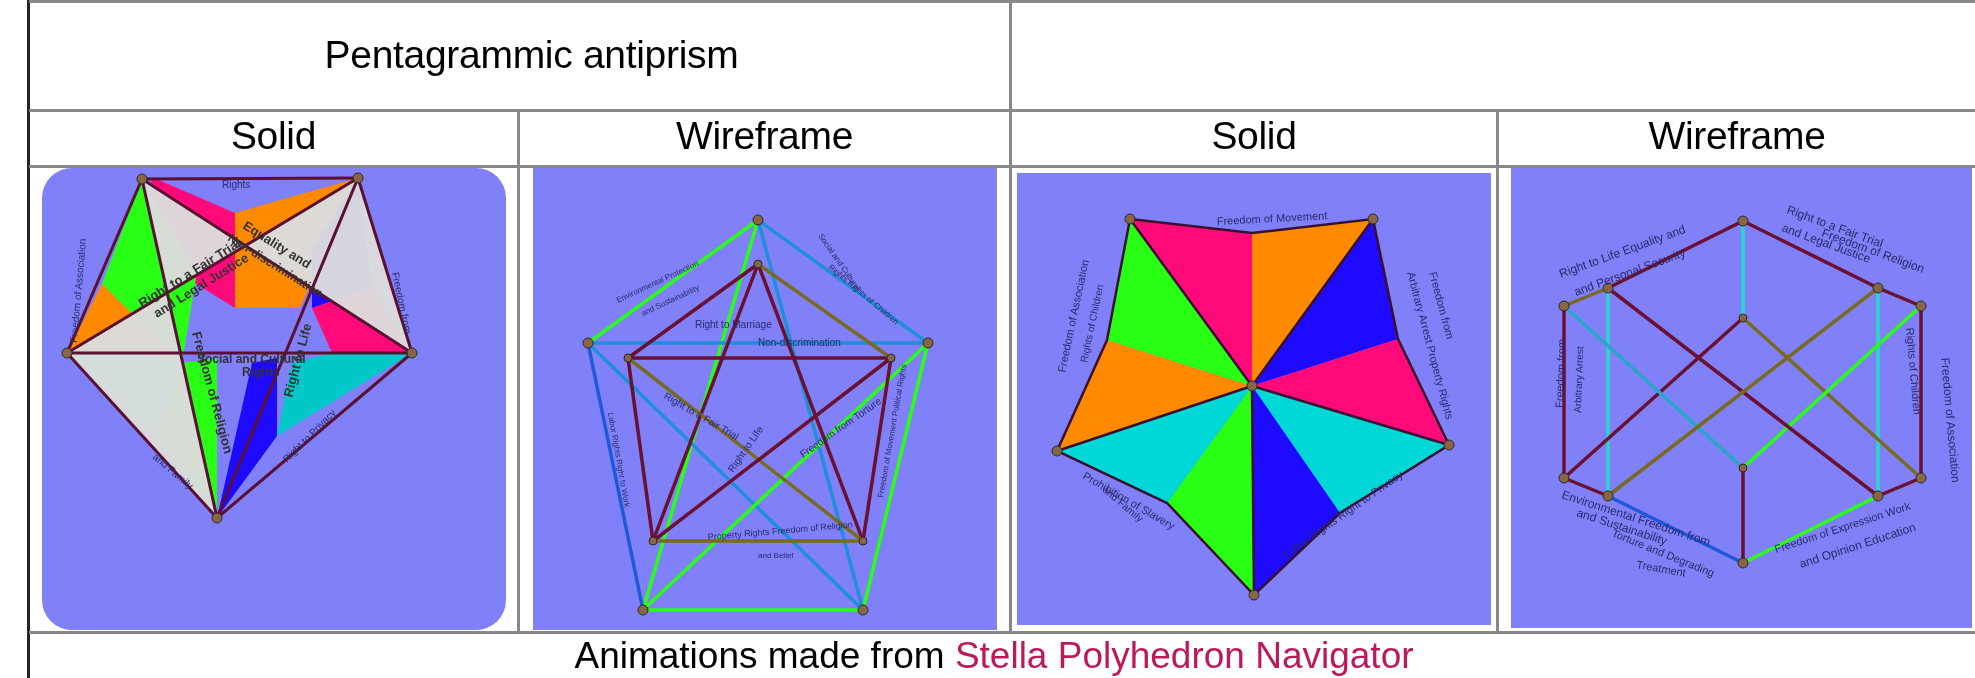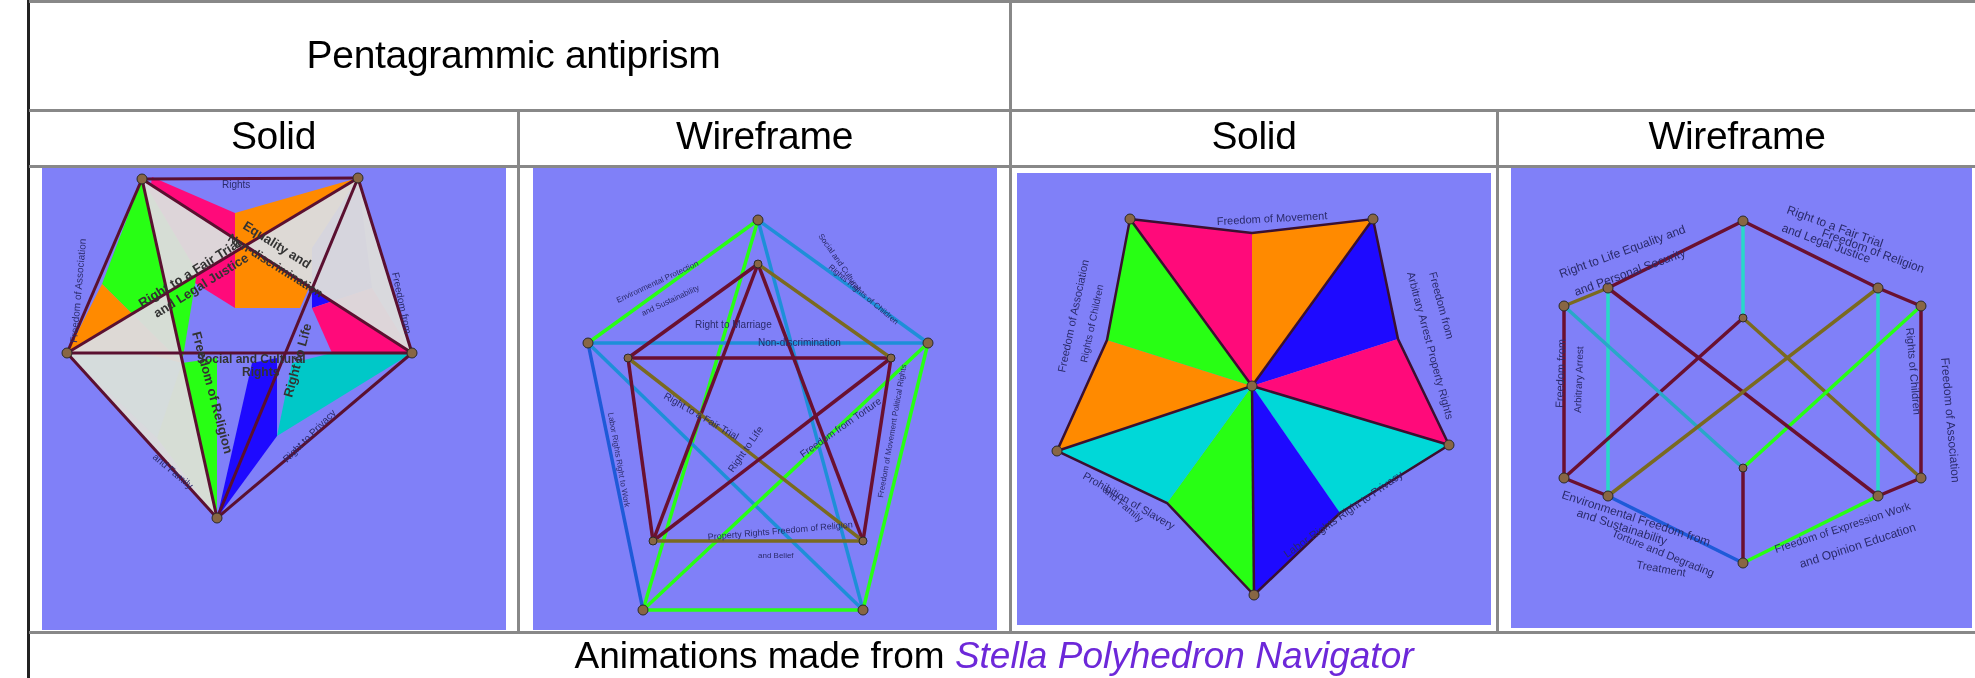--- a/index.html
+++ b/index.html
@@ -5,50 +5,50 @@
   html, body { margin: 0; padding: 0; background: #ffffff; }
   body { width: 1975px; height: 678px; overflow: hidden; position: relative;
          font-family: "Liberation Sans", "DejaVu Sans", sans-serif; color: #000; }
   .hline { position: absolute; left: 29px; right: -20px; height: 3px; background: #888888; }
   .vline { position: absolute; width: 3px; background: #888888; }
   .lborder { position: absolute; left: 27px; top: 0; width: 3px; height: 678px; background: #222222; }
   .cell-text { position: absolute; text-align: center; font-size: 39px; line-height: 46px; letter-spacing: -0.3px; }
   .img { position: absolute; background: #8080f8; overflow: hidden; }
   .img svg { width: 100%; height: 100%; display: block; }
   .caption { position: absolute; left: 29px; width: 1930px; top: 634px; text-align: center; font-size: 37px; line-height: 44px; }
-  .caption a { color: #6d28d9; font-style: italic; text-decoration: none; }
+  .caption a { color: #be185d; text-decoration: none; }
   .lbl { font-family: "Liberation Sans", sans-serif; fill: #2a2a6a; }
   .lbl-dark { font-family: "Liberation Sans", sans-serif; fill: #333333; font-weight: bold; }
 </style>
 </head>
 <body>
 
 <div class="lborder"></div>
 
 <div class="hline" style="top:0px;"></div>
 <div class="hline" style="top:109px;"></div>
 <div class="hline" style="top:165px;"></div>
 <div class="hline" style="top:631px;"></div>
 
 <div class="vline" style="left:1009px; top:0; height:632px;"></div>
 <div class="vline" style="left:517px; top:110px; height:522px;"></div>
 <div class="vline" style="left:1496px; top:110px; height:522px;"></div>
 
-<div class="cell-text" style="left:24px; width:979px; top:32px;">
+<div class="cell-text" style="left:42px; width:979px; top:32px;">
   <span>Pentagrammic antiprism</span>
 </div>
 <div class="cell-text" style="left:1012px; width:960px; top:6px; line-height:46px;">
 </div>
 
 <div class="cell-text" style="left:30px; width:487px; top:113px;">Solid</div>
 <div class="cell-text" style="left:520px; width:489px; top:113px;">Wireframe</div>
 <div class="cell-text" style="left:1012px; width:484px; top:113px;">Solid</div>
 <div class="cell-text" style="left:1499px; width:476px; top:113px;">Wireframe</div>
 
-<div class="img" style="left:42px; top:168px; width:464px; height:462px;">
+<div class="img" style="left:42px; top:168px; width:464px; height:462px;border-radius:30px;">
   <svg viewBox="0 0 464 462">
     <polygon points="110,9 193,45 193,140 100,82" fill="#ff0a7a"></polygon>
     <polygon points="193,45 316,10 258,140 193,140" fill="#ff8a00"></polygon>
     <polygon points="100,11 60,116 140,195 155,104" fill="#28ff14"></polygon>
     <polygon points="60,116 25,185 100,185 140,195" fill="#ff8a00"></polygon>
     <polygon points="316,10 330,120 270,140 270,80" fill="#1e0aff"></polygon>
     <polygon points="330,120 370,185 290,185 270,140" fill="#ff0a7a"></polygon>
     <polygon points="25,185 115,270 140,195 100,185" fill="#00c8c8"></polygon>
     <polygon points="115,270 175,350 175,190 140,195" fill="#28ff14"></polygon>
     <polygon points="175,350 235,268 235,190 210,195" fill="#1e0aff"></polygon>

